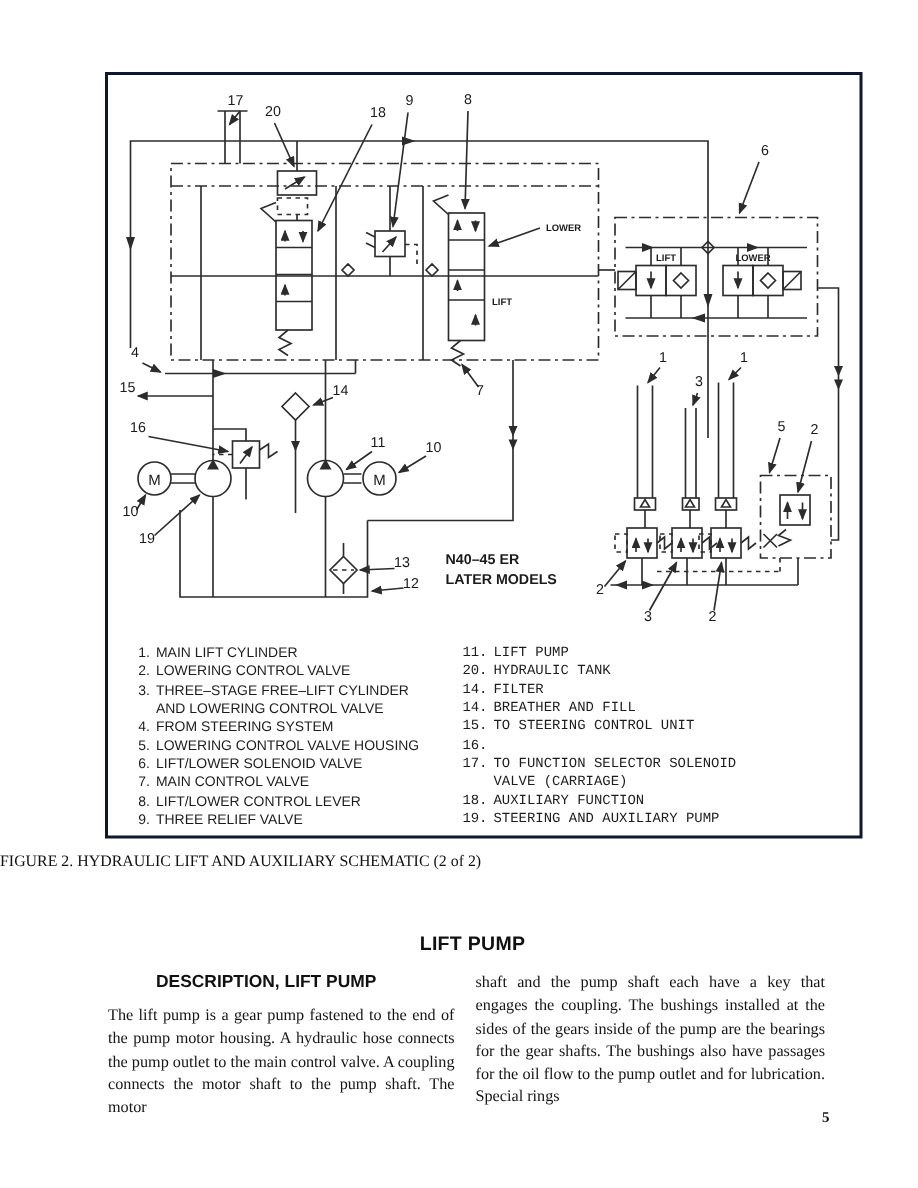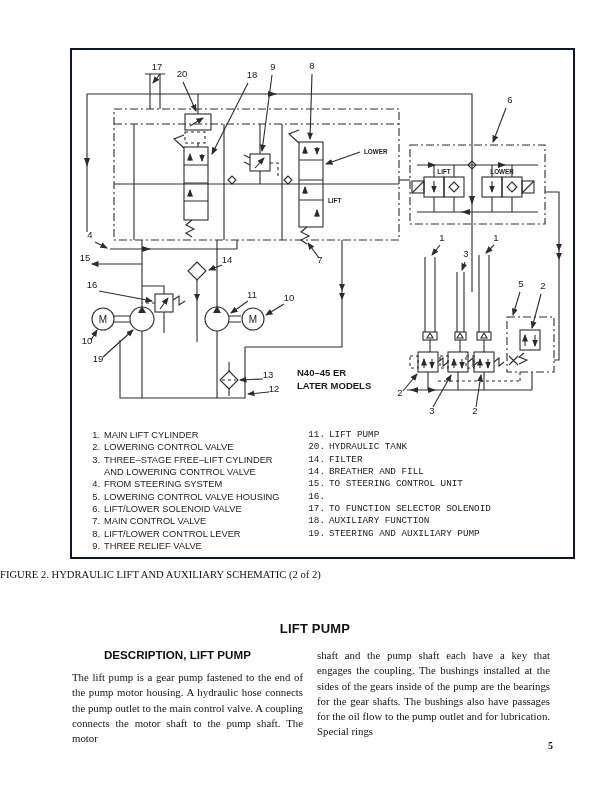--- a/index.html
+++ b/index.html
@@ -345,20 +345,24 @@
           <span class="ltext">TO STEERING CONTROL UNIT</span>
         </div>
       <div class="lrow">
           <span class="lnum">16.</span>
         </div>
       <div class="lrow">
           <span class="lnum">17.</span>
           <span class="ltext">TO FUNCTION SELECTOR SOLENOID</span>
         </div>
       <div class="lrow">
+          <span class="lnum"></span>
+          <span class="ltext">VALVE (CARRIAGE)</span>
+        </div>
+      <div class="lrow">
           <span class="lnum">18.</span>
           <span class="ltext">AUXILIARY FUNCTION</span>
         </div>
       <div class="lrow">
           <span class="lnum">19.</span>
           <span class="ltext">STEERING AND AUXILIARY PUMP</span>
         </div>
     </div>
   </div>
 

